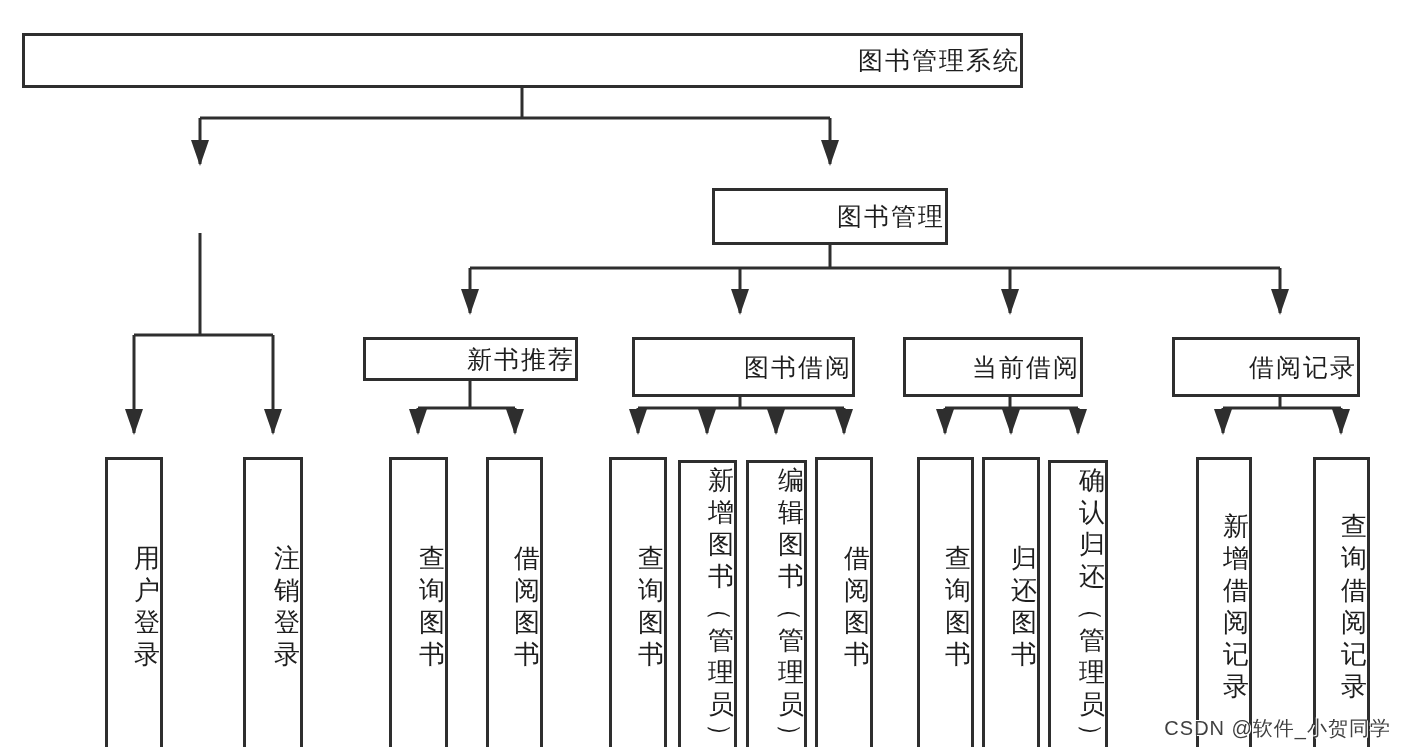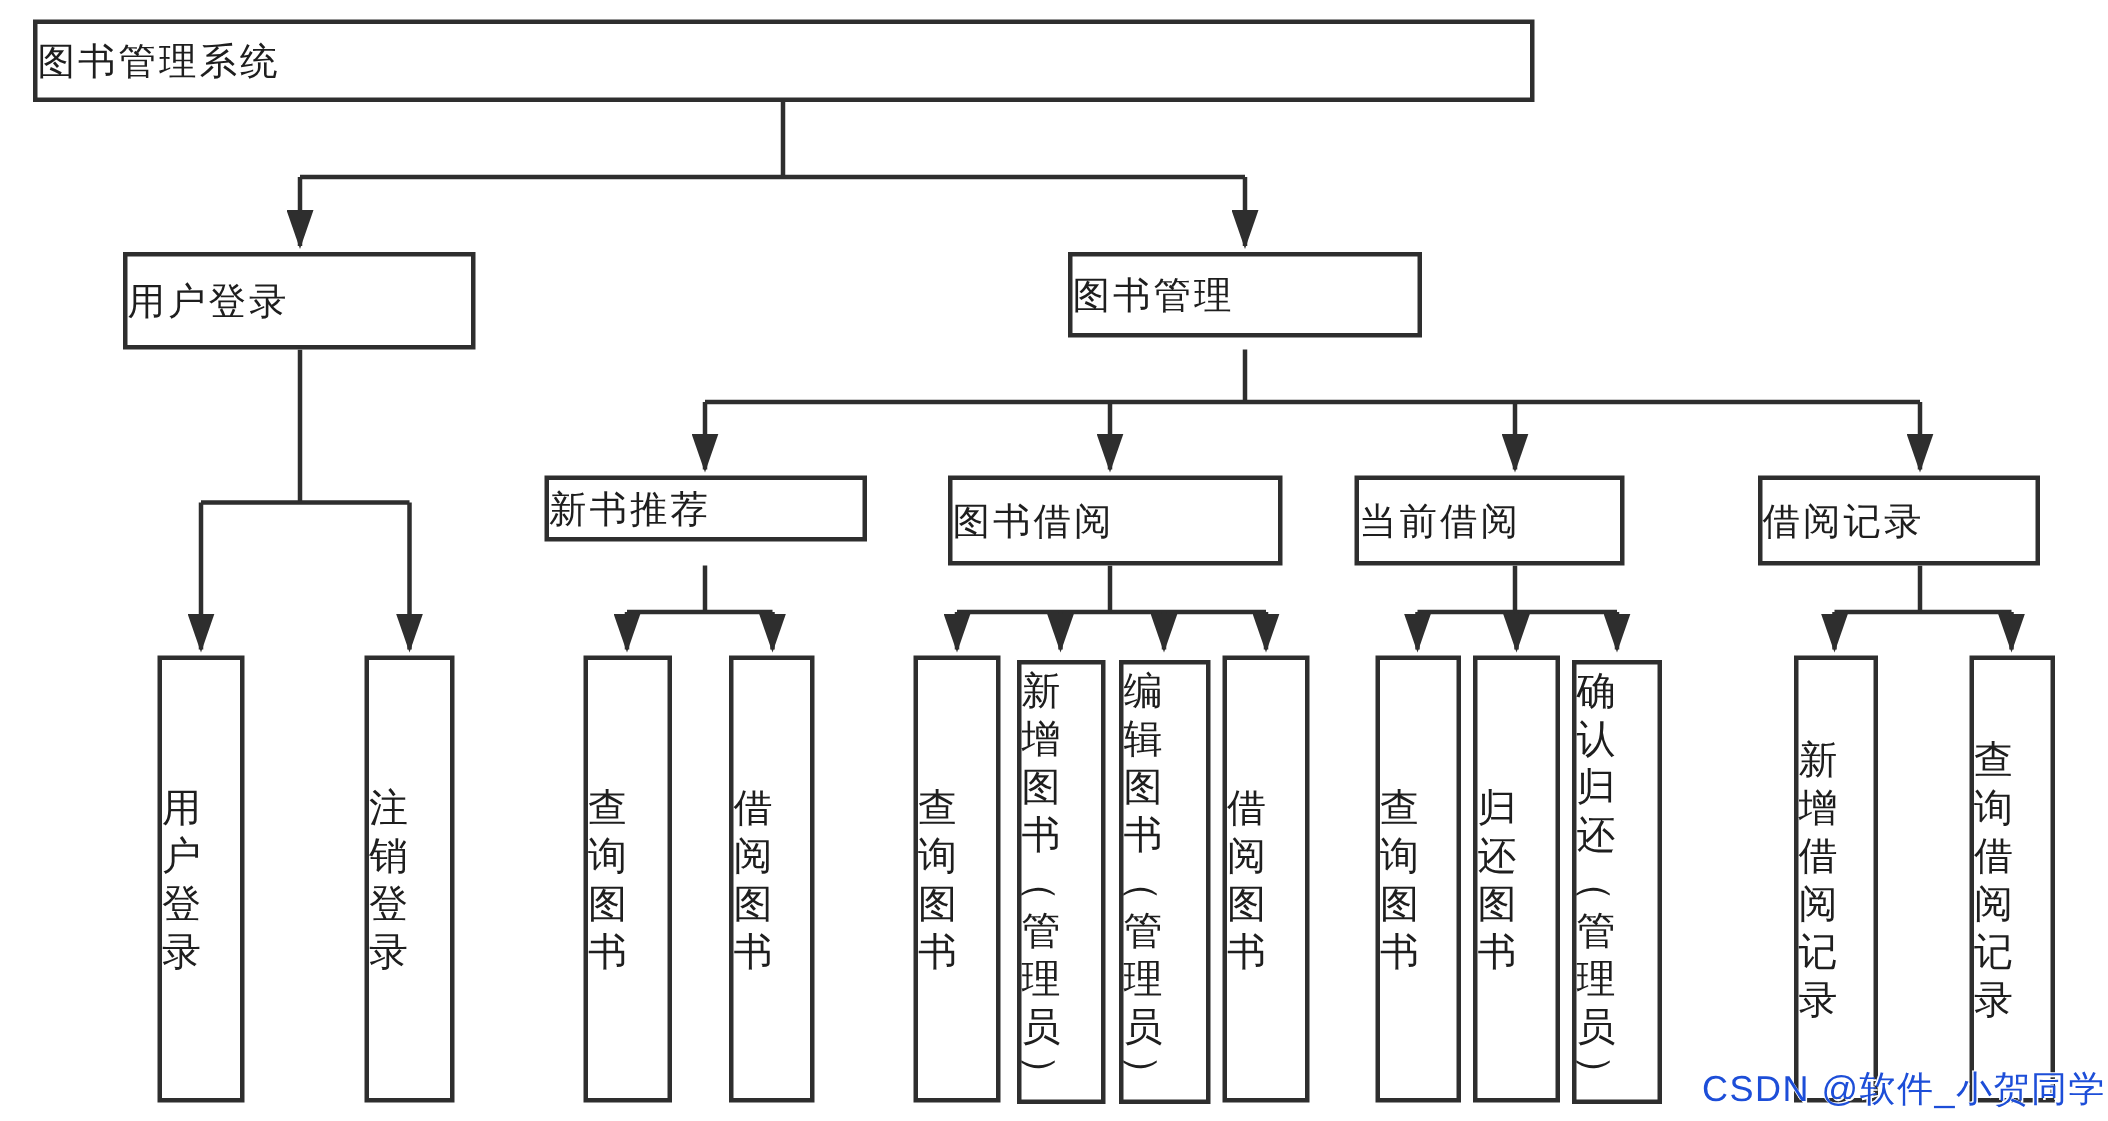--- a/index.html
+++ b/index.html
@@ -1,27 +1,27 @@
 <!DOCTYPE html>
 <html><head>
 <meta charset="utf-8">
 <style>
   * { margin:0; padding:0; box-sizing:border-box; }
   html,body { background:#ffffff; }
   body { font-family:"Liberation Sans","DejaVu Sans",sans-serif; color:#1e1e1e; }
   .canvas { position:relative; width:1405px; height:747px; background:#ffffff; overflow:hidden; }
   .connectors { position:absolute; left:0; top:0; z-index:1; }
   .node { position:absolute; z-index:2; background:#ffffff; border:3px solid #2e2e2e;
-          display:flex; align-items:center; justify-content:flex-start; }
+          display:flex; align-items:center; justify-content:flex-end;margin-top:20px; }
   .hnode { font-size:25px; letter-spacing:2px; }
   .vnode { font-size:26px; }
   .vnode .label span { display:block; line-height:32px; text-align:center; }
   .vnode .label span.rot { transform:rotate(90deg); }
-  .watermark { position:absolute; z-index:3; right:1px; bottom:5px; font-size:24px;
-               color:#1d4ed8; letter-spacing:1px;
+  .watermark { position:absolute; z-index:3; right:14px; bottom:5px; font-size:20px;
+               color:#404040; letter-spacing:1px;
                text-shadow:1px 1px 0 #ffffff, -1px -1px 0 #ffffff; }
 </style>
 </head>
 <body>
 
 <div class="canvas">
 
   <svg class="connectors" width="1405" height="747" viewBox="0 0 1405 747">
     <defs>
       <marker id="arw" viewBox="0 0 26 18" refX="24" refY="9" markerWidth="26" markerHeight="18" orient="auto" markerUnits="userSpaceOnUse">
@@ -69,23 +69,20 @@
       <path d="M1223 408 H1341"></path>
       <path d="M1223 408 V433" marker-end="url(#arw)"></path>
       <path d="M1341 408 V433" marker-end="url(#arw)"></path>
     </g>
   </svg>
 
   <div class="node hnode" style="left:22px; top:13px; width:1001px; height:55px;">
     <span class="label">图书管理系统</span>
   </div>
 
-  <div class="node hnode" style="left:82px; top:168px; width:235px; height:65px;">
-    <span class="label">用户登录</span>
-  </div>
   <div class="node hnode" style="left:712px; top:168px; width:236px; height:57px;">
     <span class="label">图书管理</span>
   </div>
 
   <div class="node hnode" style="left:363px; top:317px; width:215px; height:44px;">
     <span class="label">新书推荐</span>
   </div>
   <div class="node hnode" style="left:632px; top:317px; width:223px; height:60px;">
     <span class="label">图书借阅</span>
   </div>

